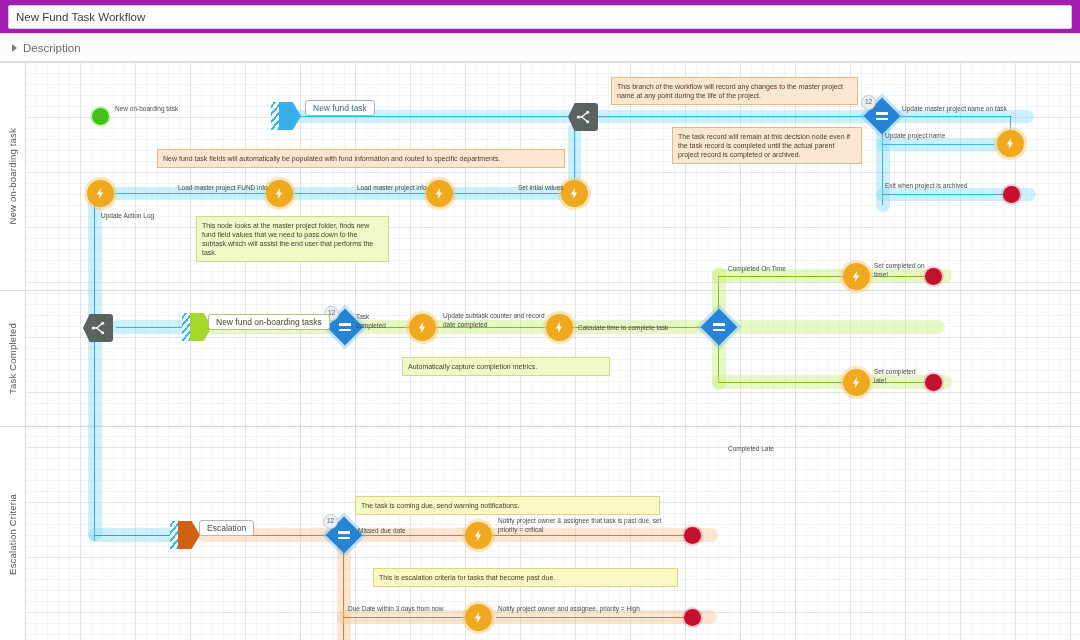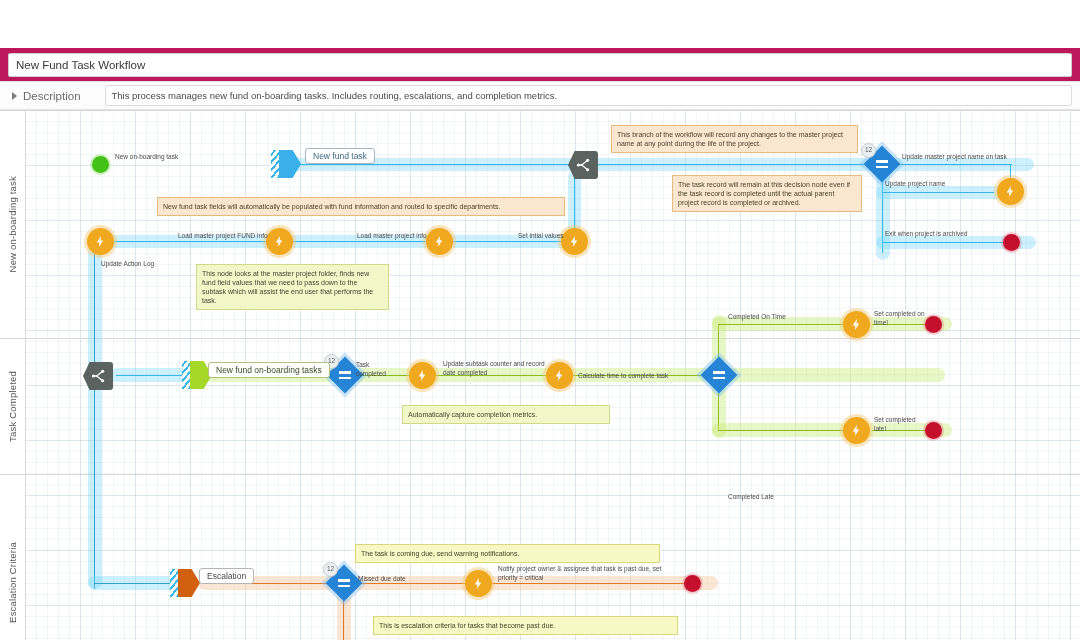--- a/index.html
+++ b/index.html
@@ -6,22 +6,22 @@
   html,body{margin:0;padding:0;}
   body{
     width:1080px;height:640px;overflow:hidden;
     background:#ffffff;
     font-family:"Liberation Sans","DejaVu Sans",sans-serif;
     color:#333;
   }
   .app{width:1080px;height:640px;position:relative;display:flex;flex-direction:column;}
 
   
-  .title-bar{height:33px;flex:0 0 33px;background:#be185d;border-bottom:1px solid #e2e2e2;
-             display:flex;align-items:center;padding:0 8px;margin-top:48px;}
+  .title-bar{height:33px;flex:0 0 33px;background:#a21caf;border-bottom:1px solid #e2e2e2;
+             display:flex;align-items:center;padding:0 8px;}
   .title-input{flex:1;height:22px;line-height:22px;background:#fff;border:1px solid #cfcfcf;
                border-radius:2px;padding:0 7px;font-size:11.5px;color:#3a3a3a;}
   .desc-bar{height:27px;flex:0 0 27px;background:#fcfcfc;border-bottom:1px solid #e2e2e2;
             display:flex;align-items:center;padding:0 8px;}
   .tri{width:0;height:0;border-left:5px solid #7a7a7a;border-top:4px solid transparent;
        border-bottom:4px solid transparent;margin:0 6px 0 4px;}
   .desc-label{font-size:11.5px;color:#6b6b6b;margin-right:24px;}
   .desc-input{flex:1;height:19px;line-height:19px;background:#fff;border:1px solid #dcdcdc;
               border-radius:2px;padding:0 6px;font-size:9.5px;color:#4a4a4a;}
 
@@ -92,21 +92,20 @@
 
 <div class="app">
 
   <div class="title-bar">
     <div class="title-input">New Fund Task Workflow</div>
   </div>
 
   <div class="desc-bar">
     <div class="tri"></div>
     <div class="desc-label">Description</div>
-    <div class="desc-input">This process manages new fund on-boarding tasks. Includes routing, escalations, and completion metrics.</div>
   </div>
 
   <div class="canvas">
     <div class="grid"></div>
 
     <div class="lane-head" style="top:0;height:228px;">
       <span>New on-boarding task</span>
     </div>
     <div class="lane-head" style="top:228px;height:136px;">
       <span>Task Completed</span>

